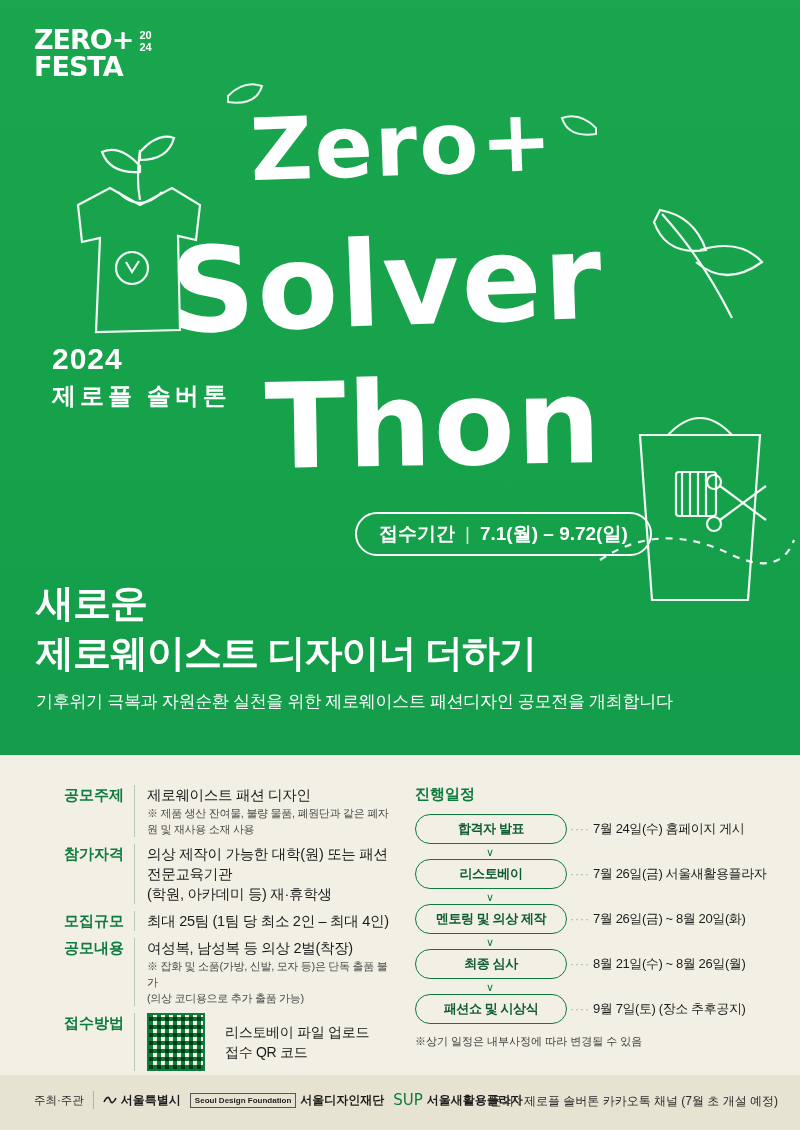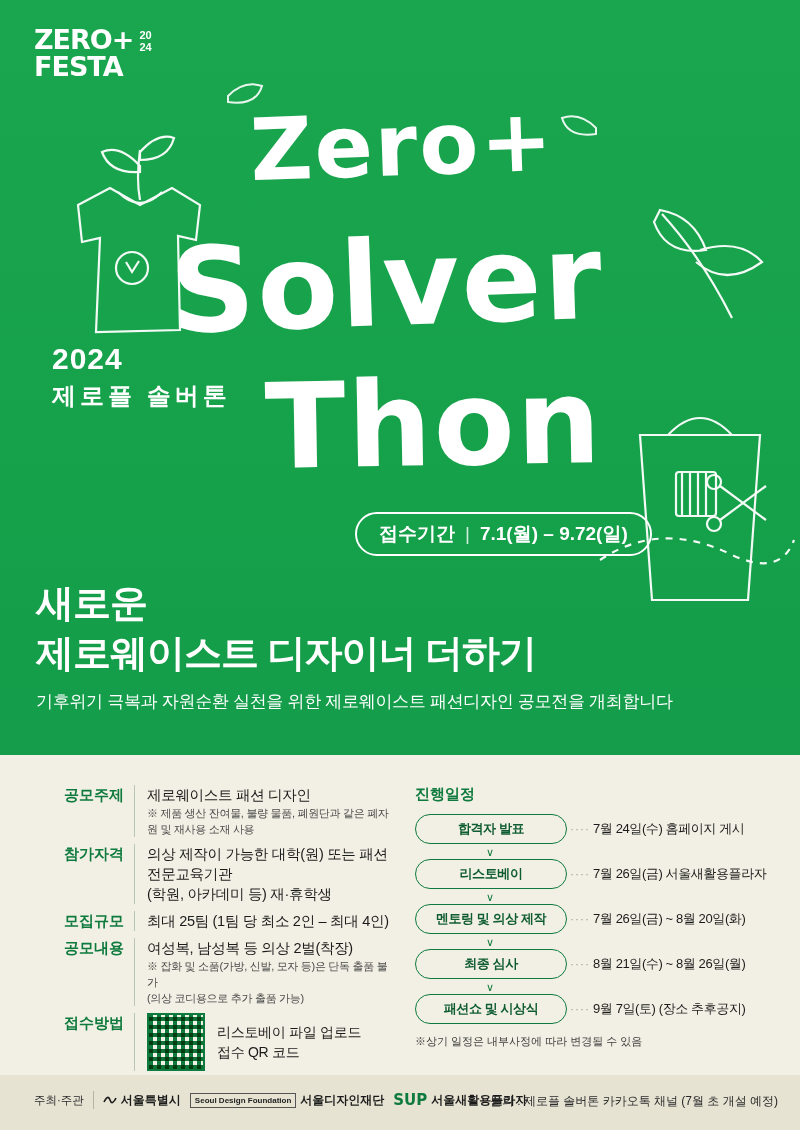--- a/index.html
+++ b/index.html
@@ -71,21 +71,21 @@
   .left-col{position:absolute;left:38px;top:30px;width:360px;}
   .row{display:flex;margin-bottom:7px;}
   .lab{width:86px;flex:none;color:#0f7a3d;font-weight:bold;font-size:15px;text-align:right;padding-right:10px;
        border-right:1px solid #b9c7b5;line-height:20px;}
   .val{padding-left:12px;font-size:14.5px;color:#1b1b1b;line-height:20px;letter-spacing:-0.3px;}
   .note{font-size:11px;color:#4a4a4a;line-height:16px;letter-spacing:-0.3px;}
   .qr{width:54px;height:54px;background:
       repeating-linear-gradient(90deg,#0f7a3d 0 4px,#f2f0e4 4px 8px),
       repeating-linear-gradient(0deg,#0f7a3d 0 4px,transparent 4px 8px);
       background-blend-mode:multiply;border:2px solid #0f7a3d;}
-  .qr-wrap{display:flex;gap:12px;align-items:center;}
+  .qr-wrap{display:flex;gap:20px;align-items:center;}
   .qr-txt{font-size:14px;line-height:20px;}
 
   
   .sched{position:absolute;left:415px;top:30px;width:360px;}
   .sched-title{color:#0f7a3d;font-weight:bold;font-size:15px;margin-bottom:10px;}
   .srow{display:flex;align-items:center;margin-bottom:2px;}
   .chip{
     width:150px;text-align:center;border:1.5px solid #0f7a3d;border-radius:16px;
     padding:5px 0;font-size:13px;color:#0f5c30;background:#f2f0e4;font-weight:bold;letter-spacing:-0.4px;
   }
@@ -93,21 +93,21 @@
   .sdate{font-size:13px;color:#1b1b1b;letter-spacing:-0.4px;}
   .arrow{width:150px;text-align:center;color:#0f7a3d;font-size:11px;line-height:12px;margin:1px 0;}
   .footnote{margin-top:10px;font-size:11px;color:#3c3c3c;}
 
   
   .footer{position:absolute;top:1075px;left:0;width:800px;height:55px;background:#e6e3d3;}
   .f-left{position:absolute;left:34px;top:16px;display:flex;align-items:center;gap:9px;font-size:11.5px;color:#2a2a2a;}
   .f-right{position:absolute;right:22px;top:18px;font-size:12px;color:#2a2a2a;}
   .seal{display:flex;align-items:center;gap:4px;font-size:12px;font-weight:bold;color:#1b1b1b;}
   .sdf{border:1px solid #555;padding:2px 4px;font-size:8px;line-height:9px;text-align:center;color:#222;}
-  .sup{font-family:"DejaVu Sans",sans-serif;font-weight:bold;font-size:15px;color:#0f7a3d;}
+  .sup{font-family:"DejaVu Sans",sans-serif;font-weight:normal;font-size:15px;color:#0f7a3d;}
   .divider{width:1px;height:18px;background:#b7b3a2;}
 </style>
 </head>
 <body>
 
 <div class="poster">
 
   <div class="green">
 
     <svg class="deco" width="800" height="755">

